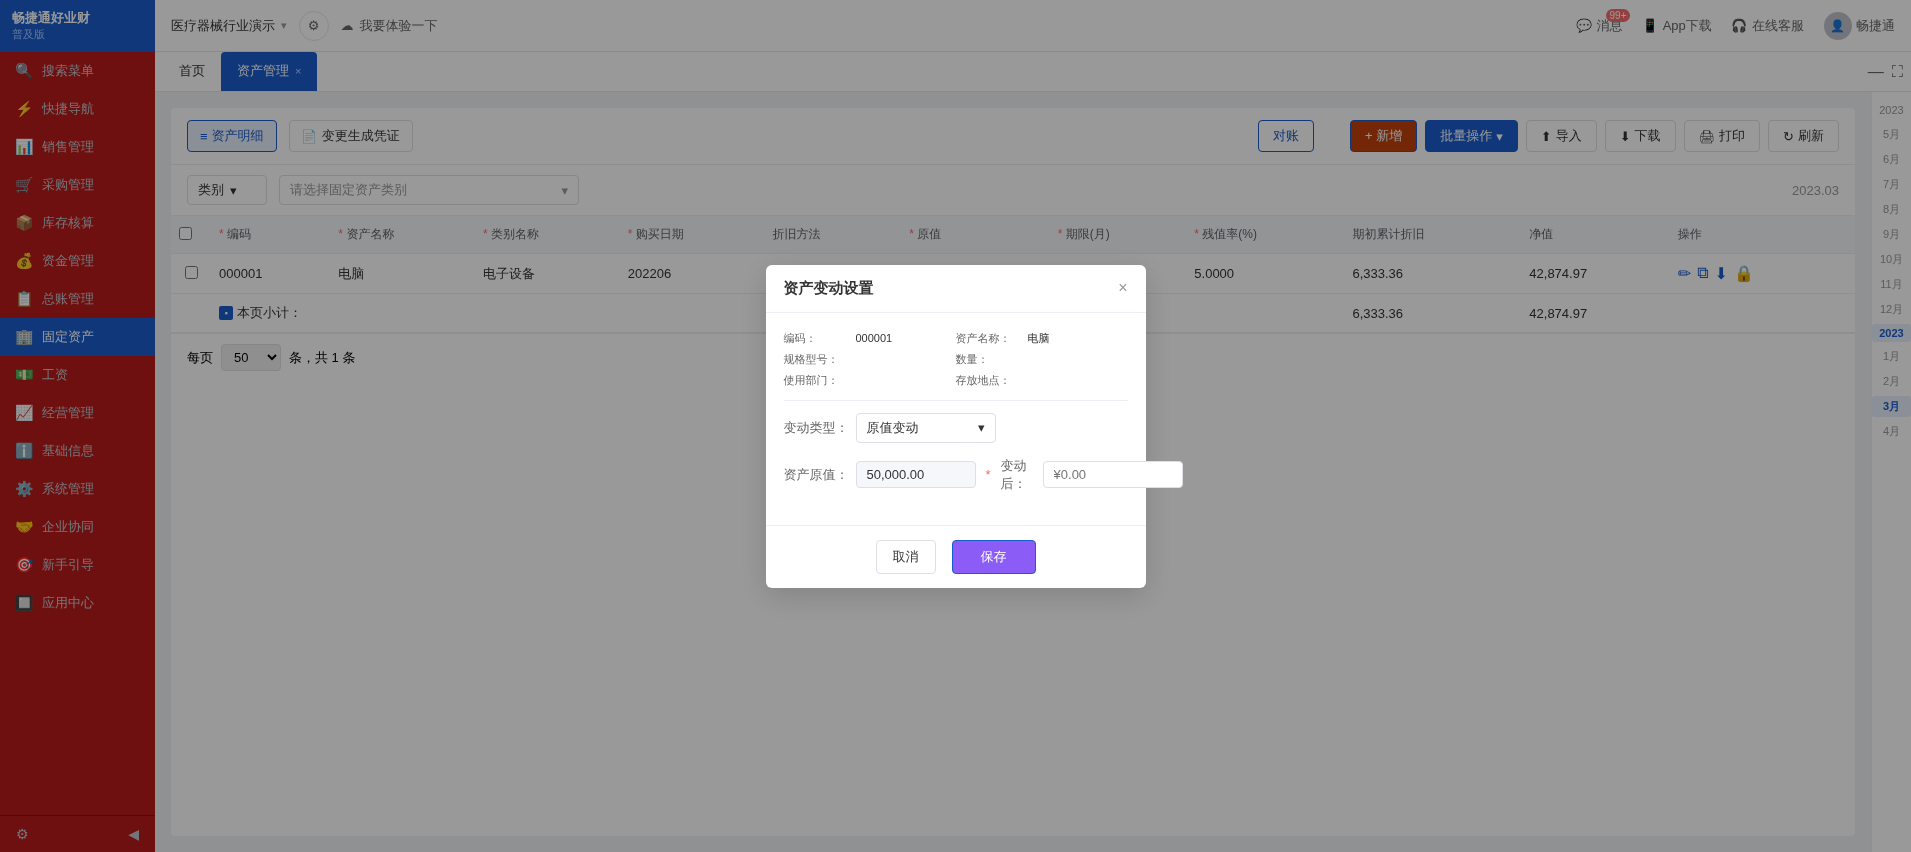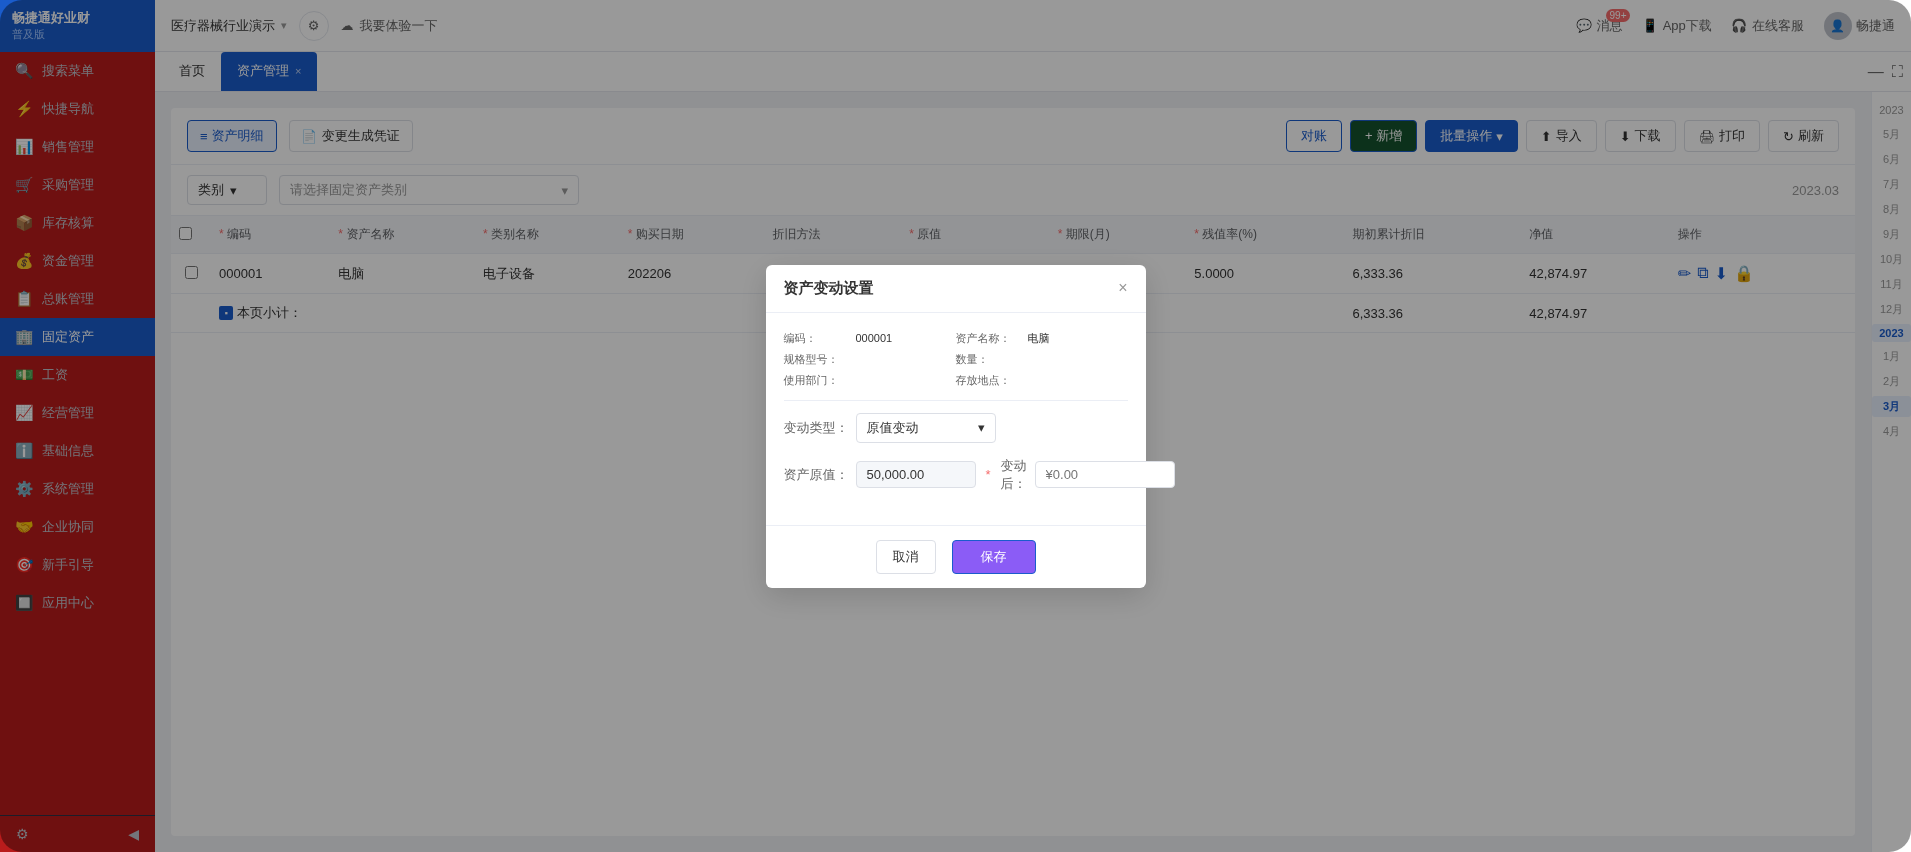--- a/index.html
+++ b/index.html
@@ -49,21 +49,21 @@
     .content { flex: 1; display: flex; overflow: hidden; }
     .page-content { flex: 1; background: #f0f2f5; overflow: auto; padding: 16px; }
 
     
     .asset-page { background: #fff; border-radius: 4px; min-height: 100%; }
     .asset-toolbar { display: flex; align-items: center; padding: 12px 16px; gap: 12px; border-bottom: 1px solid #ebeef5; flex-wrap: wrap; }
     .asset-tab-btn { display: flex; align-items: center; gap: 4px; padding: 6px 12px; border-radius: 4px; cursor: pointer; font-size: 13px; color: #333; border: 1px solid #dcdfe6; background: #fff; }
     .asset-tab-btn.active { background: #e8f0fe; border-color: #1a5ccc; color: #1a5ccc; }
     .asset-toolbar-right { margin-left: auto; display: flex; align-items: flex-start; gap: 8px; }
     .btn { padding: 6px 14px; border-radius: 4px; cursor: pointer; font-size: 13px; border: 1px solid #dcdfe6; background: #fff; color: #333; display: flex; align-items: center; gap: 4px; }
-    .btn-primary { background: #14532d; border-color: #1a5ccc; color: #fff; }
+    .btn-primary { background: #c2410c; border-color: #1a5ccc; color: #fff; margin-left: 28px; }
     .btn-primary-outline { background: #fff; border-color: #1a5ccc; color: #1a5ccc; }
     .btn-batch { background: #1a5ccc; border-color: #1a5ccc; color: #fff; }
 
     
     .filter-bar { display: flex; align-items: center; padding: 10px 16px; gap: 12px; border-bottom: 1px solid #ebeef5; }
     .filter-select { display: flex; align-items: center; gap: 6px; padding: 5px 10px; border: 1px solid #dcdfe6; border-radius: 4px; cursor: pointer; font-size: 13px; color: #333; min-width: 80px; }
     .filter-category-select { display: flex; align-items: center; gap: 6px; padding: 5px 10px; border: 1px solid #dcdfe6; border-radius: 4px; cursor: pointer; font-size: 13px; color: #999; min-width: 160px; flex: 1; max-width: 300px; }
     .date-display { margin-left: auto; color: #999; font-size: 13px; }
 
     
@@ -83,21 +83,21 @@
     
     .table-footer { display: flex; align-items: center; padding: 10px 16px; border-top: 1px solid #ebeef5; gap: 8px; }
     .page-size-select { padding: 4px 8px; border: 1px solid #dcdfe6; border-radius: 4px; font-size: 13px; }
 
     
     .right-sidebar { width: 40px; background: #fff; border-left: 1px solid #ebeef5; display: flex; flex-direction: column; align-items: center; padding: 8px 0; gap: 4px; overflow-y: auto; flex-shrink: 0; }
     .month-item { font-size: 11px; color: #999; cursor: pointer; padding: 3px 6px; border-radius: 3px; text-align: center; width: 100%; }
     .month-item.current { background: #e8f0fe; color: #1a5ccc; font-weight: bold; }
 
     
-    .overlay { position: fixed; top: 0; left: 0; right: 0; bottom: 0; background: rgba(0,0,0,0.4); z-index: 1000; display: flex; align-items: center; justify-content: center; border-radius: 22px; }
+    .overlay { position: fixed; top: 0; left: 0; right: 0; bottom: 0; background: rgba(0,0,0,0.4); z-index: 1000; display: flex; align-items: center; justify-content: center; }
 
     
     .modal { background: #fff; border-radius: 6px; width: 380px; box-shadow: 0 8px 30px rgba(0,0,0,0.15); }
     .modal-header { display: flex; align-items: center; justify-content: space-between; padding: 14px 18px; border-bottom: 1px solid #ebeef5; }
     .modal-title { font-size: 15px; font-weight: 600; color: #333; }
     .modal-close { cursor: pointer; color: #999; font-size: 16px; }
     .modal-body { padding: 18px; }
     .modal-row { display: grid; grid-template-columns: 1fr 1fr; gap: 10px 0; margin-bottom: 6px; }
     .modal-field { display: flex; align-items: center; font-size: 11px; }
     .modal-label { color: #666; min-width: 72px; }
@@ -350,20 +350,29 @@
                 <td></td>
                 <td></td>
                 <td class="subtotal">6,333.36</td>
                 <td class="subtotal">42,874.97</td>
                 <td></td>
               </tr>
             </tbody>
           </table>
         </div>
 
+        <div class="table-footer">
+          <span>每页</span>
+          <select class="page-size-select">
+            <option>50</option>
+            <option>100</option>
+            <option>200</option>
+          </select>
+          <span>条，共 1 条</span>
+        </div>
 
       </div>
     </div>
 
     <div class="right-sidebar">
       <div style="font-size:11px;color:#999;padding:4px 0;text-align:center;">2023</div>
       <div class="month-item">5月</div>
       <div class="month-item">6月</div>
       <div class="month-item">7月</div>
       <div class="month-item">8月</div>
@@ -426,21 +435,21 @@
         <div class="modal-select">
           <span>原值变动</span>
           <span style="margin-left:auto;">▾</span>
         </div>
       </div>
 
       <div class="modal-form-row">
         <span class="modal-form-label">资产原值：</span>
         <div class="modal-input-readonly">50,000.00</div>
         <span style="margin: 0 10px; color:#f56c6c;">*</span>
-        <span style="margin-right:8px;color:#666;">变动后：</span>
+        <span style="margin-right:16px;color:#666;">变动后：</span>
         <input class="modal-input" type="text" placeholder="¥0.00" style="">
       </div>
     </div>
     <div class="modal-footer">
       <button class="modal-btn-cancel">取消</button>
       <button class="modal-btn-save">保存</button>
     </div>
   </div>
 </div>
 

